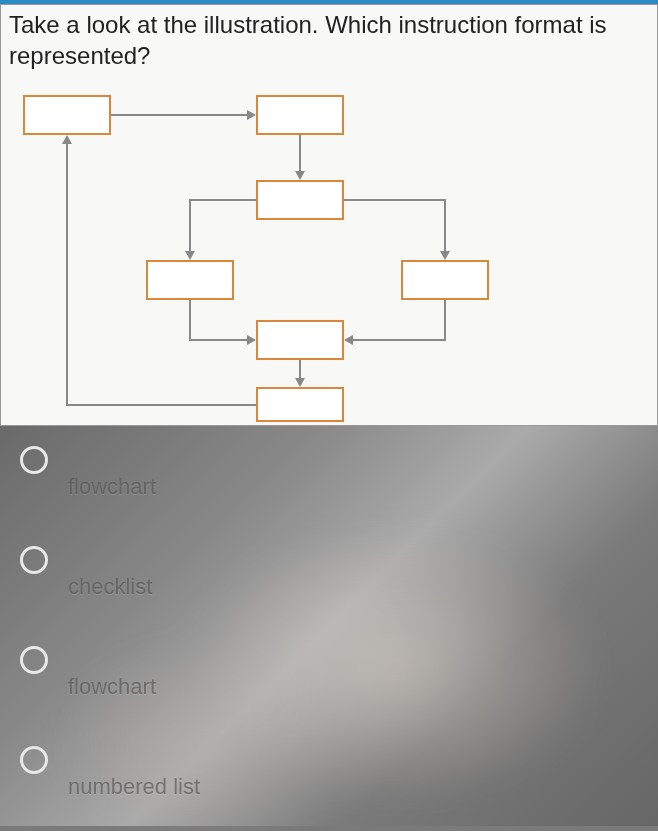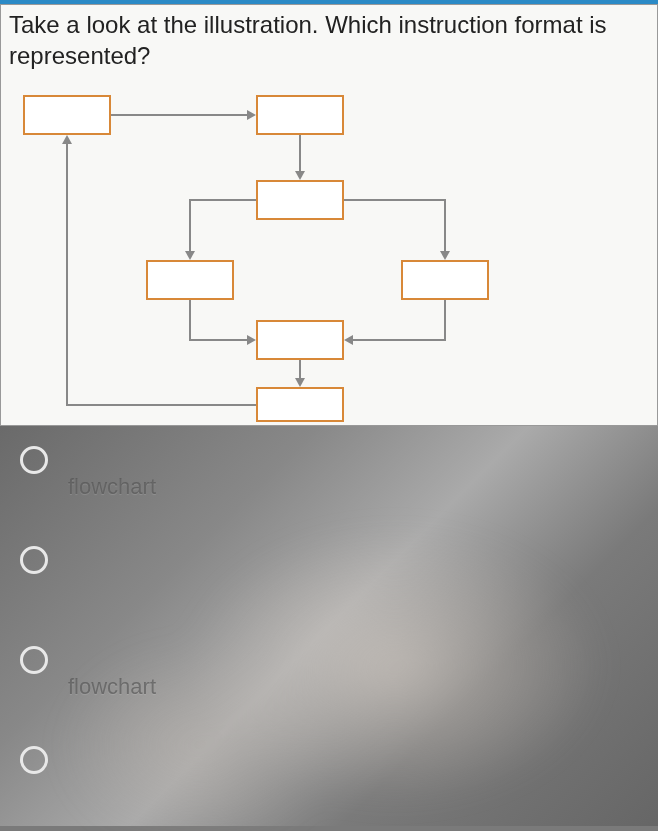--- a/index.html
+++ b/index.html
@@ -169,23 +169,25 @@
 <div class="answers-area">
   <div class="answers-bg"></div>
 
   <div class="answer-option" style="top:20px;">
     <div class="radio-circle"></div>
     <div class="answer-label">flowchart</div>
   </div>
 
   <div class="answer-option" style="top:120px;">
     <div class="radio-circle"></div>
+    <div class="answer-label">checklist</div>
   </div>
 
   <div class="answer-option" style="top:220px;">
     <div class="radio-circle"></div>
     <div class="answer-label">flowchart</div>
   </div>
 
   <div class="answer-option" style="top:320px;">
     <div class="radio-circle"></div>
+    <div class="answer-label">numbered list</div>
   </div>
 </div>
 
 </body></html>

